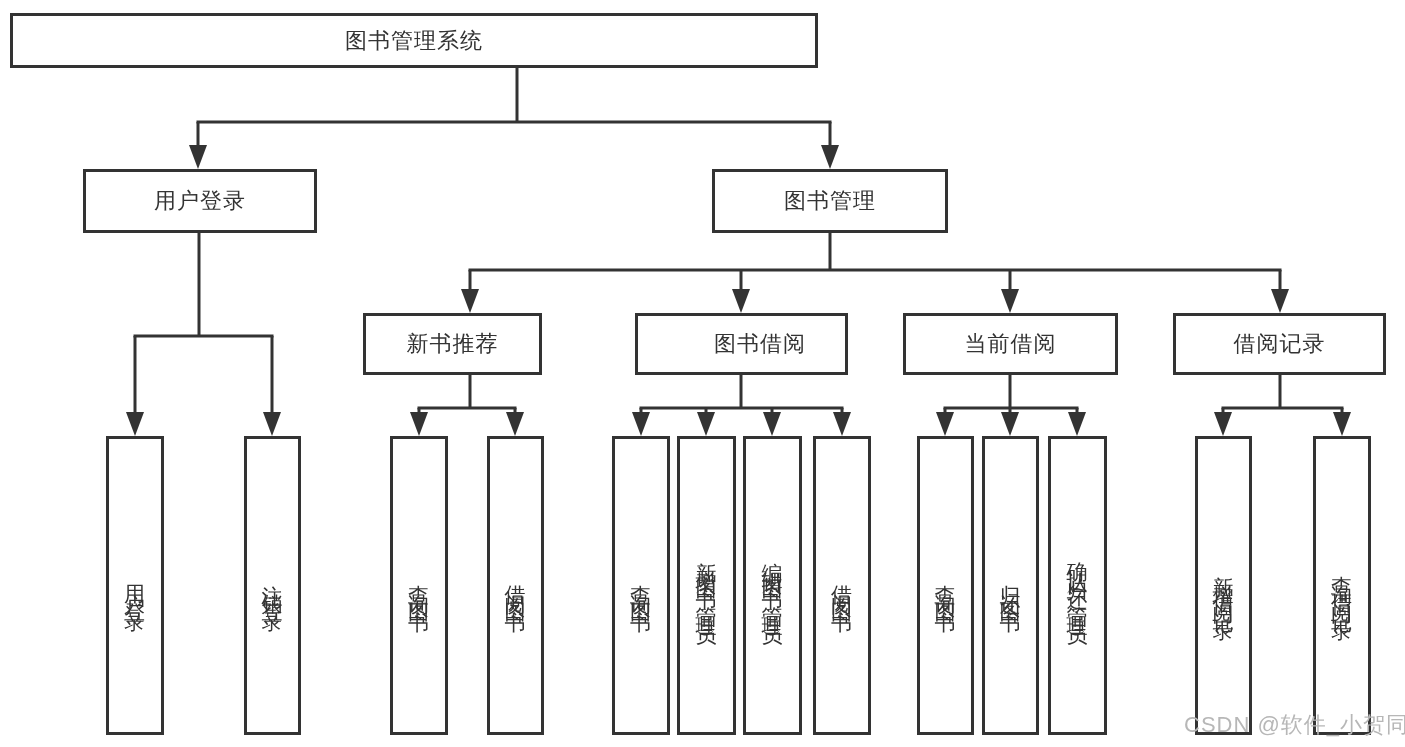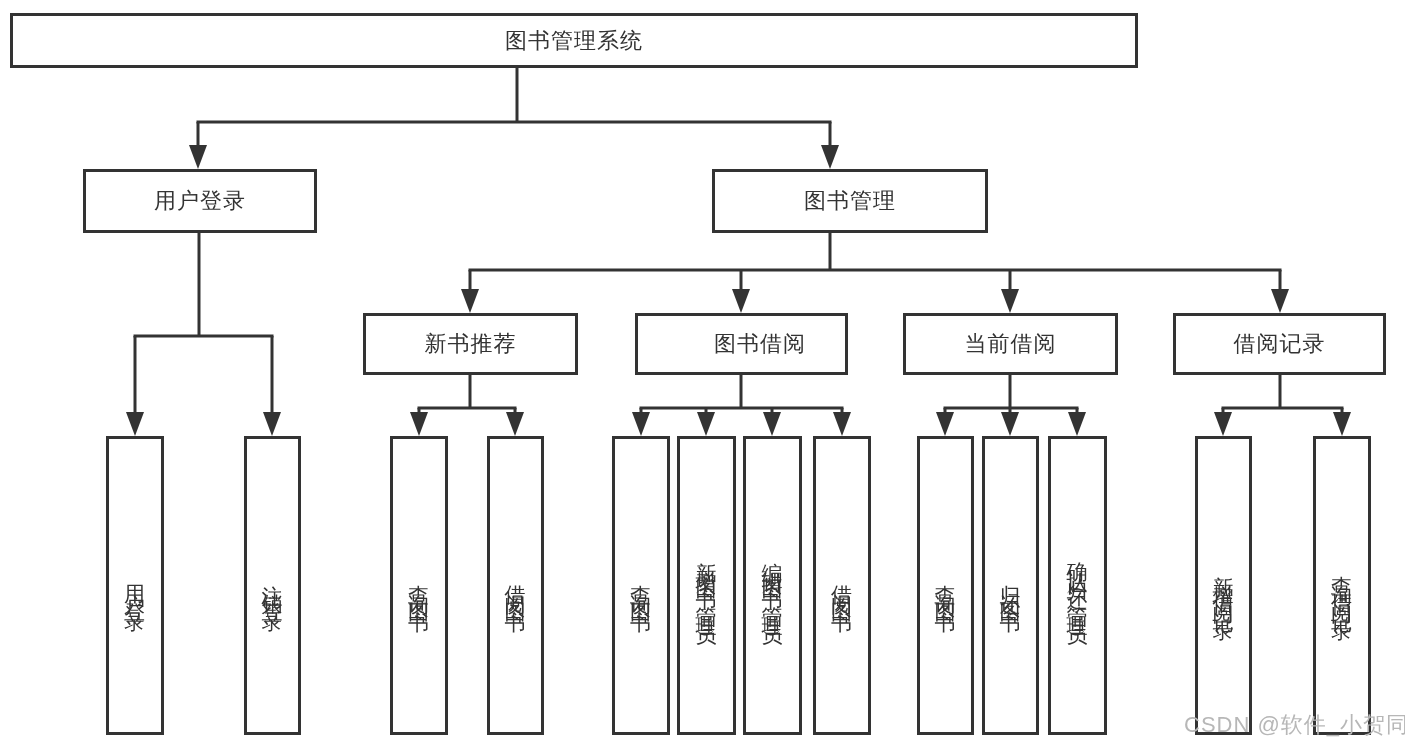--- a/index.html
+++ b/index.html
@@ -127,32 +127,32 @@
     <polygon points="1010,436 1001,412 1019,412"></polygon>
     <polygon points="1077,436 1068,412 1086,412"></polygon>
 
     <line x1="1221.5" y1="408" x2="1343.5" y2="408"></line>
     <line x1="1223" y1="408" x2="1223" y2="414"></line>
     <line x1="1342" y1="408" x2="1342" y2="414"></line>
     <polygon points="1223,436 1214,412 1232,412"></polygon>
     <polygon points="1342,436 1333,412 1351,412"></polygon>
   </svg>
 
-  <div class="hbox" style="left:10px; top:13px; width:1128px; height:55px;">
+  <div class="hbox" style="left:10px; top:13px; width:808px; height:55px;">
     <span>图书管理系统</span>
   </div>
 
   <div class="hbox" style="left:83px; top:169px; width:234px; height:64px;">
     <span>用户登录</span>
   </div>
-  <div class="hbox" style="left:712px; top:169px; width:276px; height:64px;">
+  <div class="hbox" style="left:712px; top:169px; width:236px; height:64px;">
     <span>图书管理</span>
   </div>
 
-  <div class="hbox" style="left:363px; top:313px; width:215px; height:62px;">
+  <div class="hbox" style="left:363px; top:313px; width:179px; height:62px;">
     <span>新书推荐</span>
   </div>
   <div class="hbox" style="left:635px; top:313px; width:213px; height:62px;padding-left:37px;">
     <span>图书借阅</span>
   </div>
   <div class="hbox" style="left:903px; top:313px; width:215px; height:62px;justify-content:center;">
     <span>当前借阅</span>
   </div>
   <div class="hbox" style="left:1173px; top:313px; width:213px; height:62px;">
     <span>借阅记录</span>

